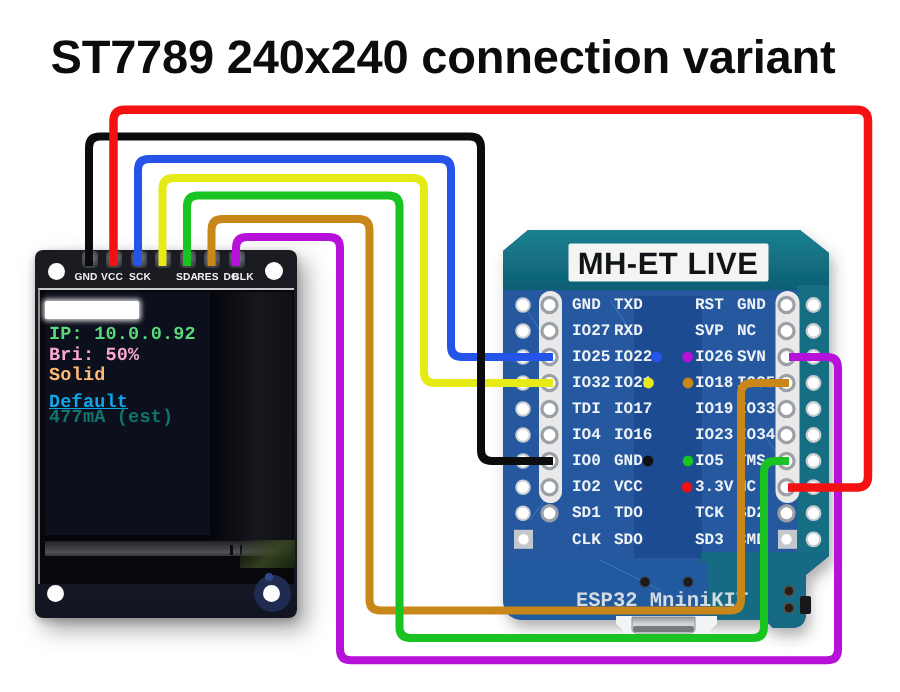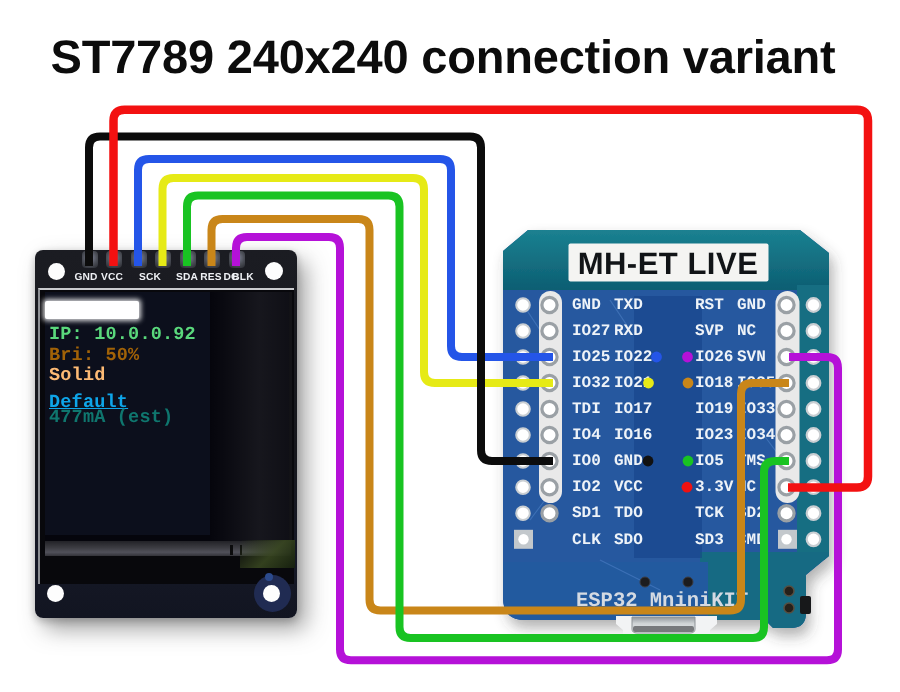--- a/index.html
+++ b/index.html
@@ -45,33 +45,33 @@
   <div class="pad" style="left:46.5px;"></div>
   <div class="pad" style="left:71px;"></div>
   <div class="pad" style="left:95.5px;"></div>
   <div class="pad" style="left:120px;"></div>
   <div class="pad" style="left:144.5px;"></div>
   <div class="pad" style="left:169px;"></div>
   <div class="pad" style="left:193.5px;"></div>
   <div id="pinlbl">
     <span class="pl" style="left:51px;">GND</span>
     <span class="pl" style="left:77px;">VCC</span>
-    <span class="pl" style="left:115px;">SCK</span>
+    <span class="pl" style="left:105px;">SCK</span>
     <span class="pl" style="left:152px;">SDA</span>
-    <span class="pl" style="left:176px;">RES</span>
+    <span class="pl" style="left:169px;padding-left:8px;">RES</span>
     <span class="pl" style="left:196px;">DC</span>
     <span class="pl" style="left:208px;">BLK</span>
   </div>
   <div id="glass">
     <div id="active"></div>
     <div id="navy"></div>
     <div id="sheen"></div>
     <div id="ssid"></div>
     <div class="scr" style="top:34px;color:#5ad87c;">IP: 10.0.0.92</div>
-    <div class="scr" style="top:55px;color:#a16207;">Bri: 50%</div>
+    <div class="scr" style="top:55px;color:#f9a8d4;">Bri: 50%</div>
     <div class="scr" style="top:75px;color:#fdba74;">Solid</div>
     <div class="scr" style="top:102px;color:#0ea5e9;text-decoration:underline;">Default</div>
     <div class="scr" style="top:117px;color:#0f766e;">477mA (est)</div>
     <div id="bl"></div>
     <div style="position:absolute;left:190px;top:255px;width:3px;height:10px;background:#0b0b0d;"></div>
     <div style="position:absolute;left:200px;top:255px;width:2px;height:10px;background:#0b0b0d;"></div>
     <div id="blg"></div>
   </div>
   <div class="hole" style="left:12px;top:335px;width:17px;height:17px;"></div>
   <div style="position:absolute;left:219px;top:325px;width:37px;height:37px;border-radius:50%;background:#202b52;"></div>

